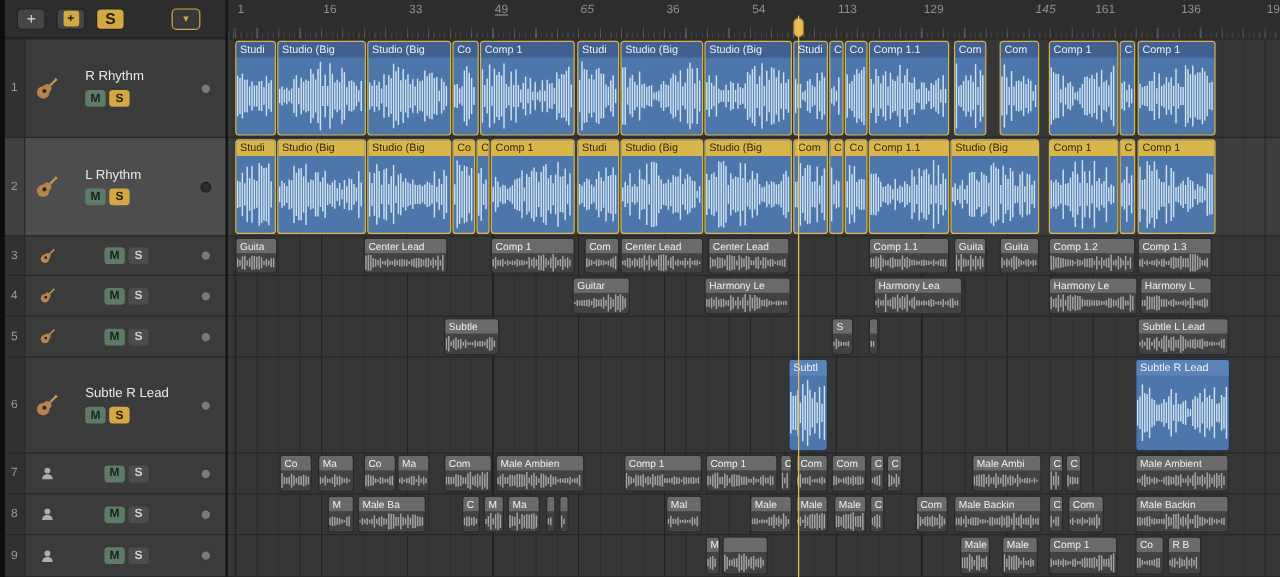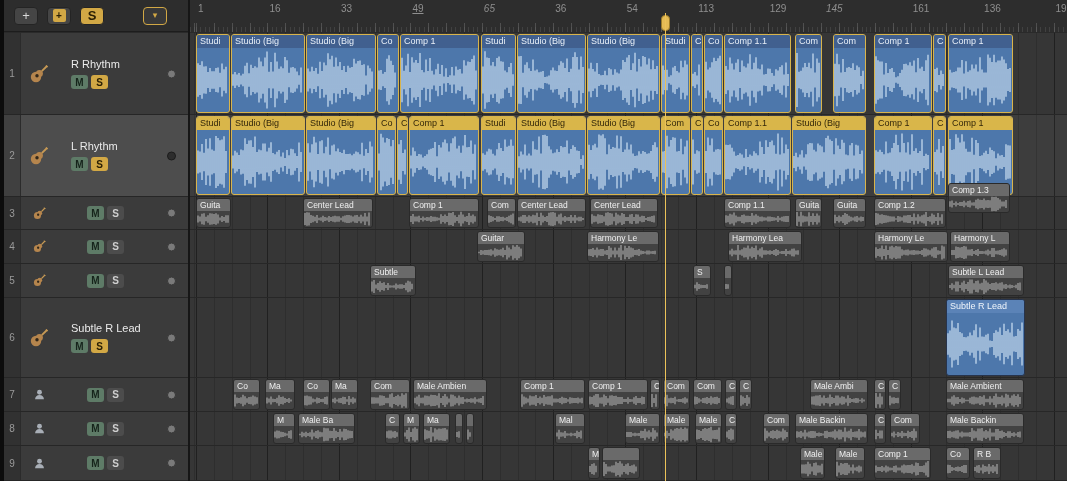--- a/index.html
+++ b/index.html
@@ -267,21 +267,21 @@
     <div class="ticks-major"></div>
   <span class="bar-label" style="left: 8px;">1</span>
       <span class="bar-label" style="left: 79.464px;">16</span>
       <span class="bar-label" style="left: 150.928px;">33</span>
       <span class="bar-label" style="left: 222.392px; text-decoration: underline;">49</span>
       <span class="bar-label" style="left: 293.856px; font-style: italic;">65</span>
       <span class="bar-label" style="left: 365.32px;">36</span>
       <span class="bar-label" style="left: 436.784px;">54</span>
       <span class="bar-label" style="left: 508.248px;">113</span>
       <span class="bar-label" style="left: 579.712px;">129</span>
-      <span class="bar-label" style="left: 636px; font-style: italic;">145</span>
+      <span class="bar-label" style="left: 673px; font-style: italic;">145</span>
       <span class="bar-label" style="left: 722.64px;">161</span>
       <span class="bar-label" style="left: 794.104px;">136</span>
       <span class="bar-label" style="left: 865.568px;">193</span>
     </div>
 
   <div class="lanes">
       <div class="lane" style="top: 0px; height: 81px;"></div>
       <div class="lane sel" style="top: 82px; height: 81px;"></div>
       <div class="lane" style="top: 164px; height: 32px;"></div>
       <div class="lane" style="top: 197px; height: 33px;"></div>
@@ -635,21 +635,21 @@
         </div>
       </div>
       <div class="region s-g" style="left: 684px; top: 165px; width: 72px; height: 30px;">
         <div class="rhead">Comp 1.2</div>
         <div class="rbody">
           <svg width="70" height="16">
             <path d="M1 1.9V14.1M3 2.5V13.5M5 3.8V12.2M7 3.2V12.8M9 3.9V12.1M11 4.3V11.7M13 4.8V11.2M15 5.2V10.8M17 5.5V10.5M19 5.6V10.4M21 7.2V8.8M23 5.1V10.9M25 5.4V10.6M27 6.3V9.7M29 4.5V11.5M31 4.6V11.4M33 4.0V12.0M35 4.0V12.0M37 6.0V10.0M39 2.5V13.5M41 6.2V9.8M43 3.3V12.7M45 5.6V10.4M47 4.3V11.7M49 3.6V12.4M51 1.1V14.9M53 6.0V10.0M55 5.2V10.8M57 2.4V13.6M59 3.8V12.2M61 5.9V10.1M63 2.1V13.9M65 6.2V9.8M67 3.3V12.7"></path>
           </svg>
         </div>
       </div>
-      <div class="region s-g" style="left: 758px; top: 150px; width: 62px; height: 30px;">
+      <div class="region s-g" style="left: 758px; top: 165px; width: 62px; height: 30px;">
         <div class="rhead">Comp 1.3</div>
         <div class="rbody">
           <svg width="60" height="16">
             <path d="M1 5.2V10.8M3 4.5V11.5M5 7.0V9.0M7 5.5V10.5M9 7.1V8.9M11 6.1V9.9M13 5.9V10.1M15 4.7V11.3M17 6.6V9.4M19 5.0V11.0M21 4.6V11.4M23 6.4V9.6M25 6.2V9.8M27 3.7V12.3M29 2.8V13.2M31 3.7V12.3M33 4.1V11.9M35 2.4V13.6M37 4.2V11.8M39 4.0V12.0M41 4.3V11.7M43 0.7V15.3M45 0.9V15.1M47 0.7V15.3M49 1.9V14.1M51 3.5V12.5M53 5.6V10.4M55 5.4V10.6M57 4.0V12.0"></path>
           </svg>
         </div>
       </div>
       <div class="region s-g" style="left: 287px; top: 198px; width: 48px; height: 31px;">
         <div class="rhead">Guitar</div>
         <div class="rbody">
@@ -712,20 +712,28 @@
           <svg width="6" height="17">
             <path d="M1 6.1V10.9M3 6.3V10.7"></path>
           </svg>
         </div>
       </div>
       <div class="region s-g" style="left: 758px; top: 232px; width: 76px; height: 31px;">
         <div class="rhead">Subtle L Lead</div>
         <div class="rbody">
           <svg width="74" height="17">
             <path d="M1 6.9V10.1M3 5.2V11.8M5 6.8V10.2M7 3.5V13.5M9 3.4V13.6M11 6.9V10.1M13 4.5V12.5M15 2.8V14.2M17 6.1V10.9M19 4.1V12.9M21 1.6V15.4M23 1.5V15.5M25 5.2V11.8M27 3.0V14.0M29 2.5V14.5M31 5.4V11.6M33 4.8V12.2M35 1.1V15.9M37 2.4V14.6M39 4.4V12.6M41 6.0V11.0M43 5.0V12.0M45 5.0V12.0M47 4.2V12.8M49 5.4V11.6M51 4.8V12.2M53 4.2V12.8M55 6.4V10.6M57 6.1V10.9M59 7.2V9.8M61 6.6V10.4M63 7.0V10.0M65 7.7V9.3M67 6.8V10.2M69 5.0V12.0M71 4.5V12.5"></path>
+          </svg>
+        </div>
+      </div>
+      <div class="region s-c" style="left: 467px; top: 266px; width: 33px; height: 77px;">
+        <div class="rhead">Subtl</div>
+        <div class="rbody">
+          <svg width="31" height="62">
+            <path d="M1 13.7V48.3M3 16.9V45.1M5 16.4V45.6M7 12.0V50.0M9 22.4V39.6M11 7.2V54.8M13 16.6V45.4M15 3.4V58.6M17 11.8V50.2M19 18.8V43.2M21 13.7V48.3M23 22.2V39.8M25 9.6V52.4M27 23.4V38.6M29 8.6V53.4"></path>
           </svg>
         </div>
       </div>
       <div class="region s-c" style="left: 756px; top: 266px; width: 79px; height: 77px;">
         <div class="rhead">Subtle R Lead</div>
         <div class="rbody">
           <svg width="77" height="62">
             <path d="M1 20.2V41.8M3 17.5V44.5M5 7.4V54.6M7 14.6V47.4M9 15.3V46.7M11 10.1V51.9M13 19.0V43.0M15 20.3V41.7M17 24.0V38.0M19 24.3V37.7M21 23.3V38.7M23 19.5V42.5M25 22.2V39.8M27 17.2V44.8M29 11.2V50.8M31 24.3V37.7M33 14.6V47.4M35 23.6V38.4M37 23.7V38.3M39 21.7V40.3M41 20.8V41.2M43 27.5V34.5M45 28.1V33.9M47 19.9V42.1M49 17.3V44.7M51 18.7V43.3M53 14.4V47.6M55 22.1V39.9M57 10.8V51.2M59 18.1V43.9M61 16.3V45.7M63 19.4V42.6M65 9.7V52.3M67 23.5V38.5M69 22.9V39.1M71 16.1V45.9M73 17.8V44.2M75 9.4V52.6"></path>
           </svg>
         </div>

